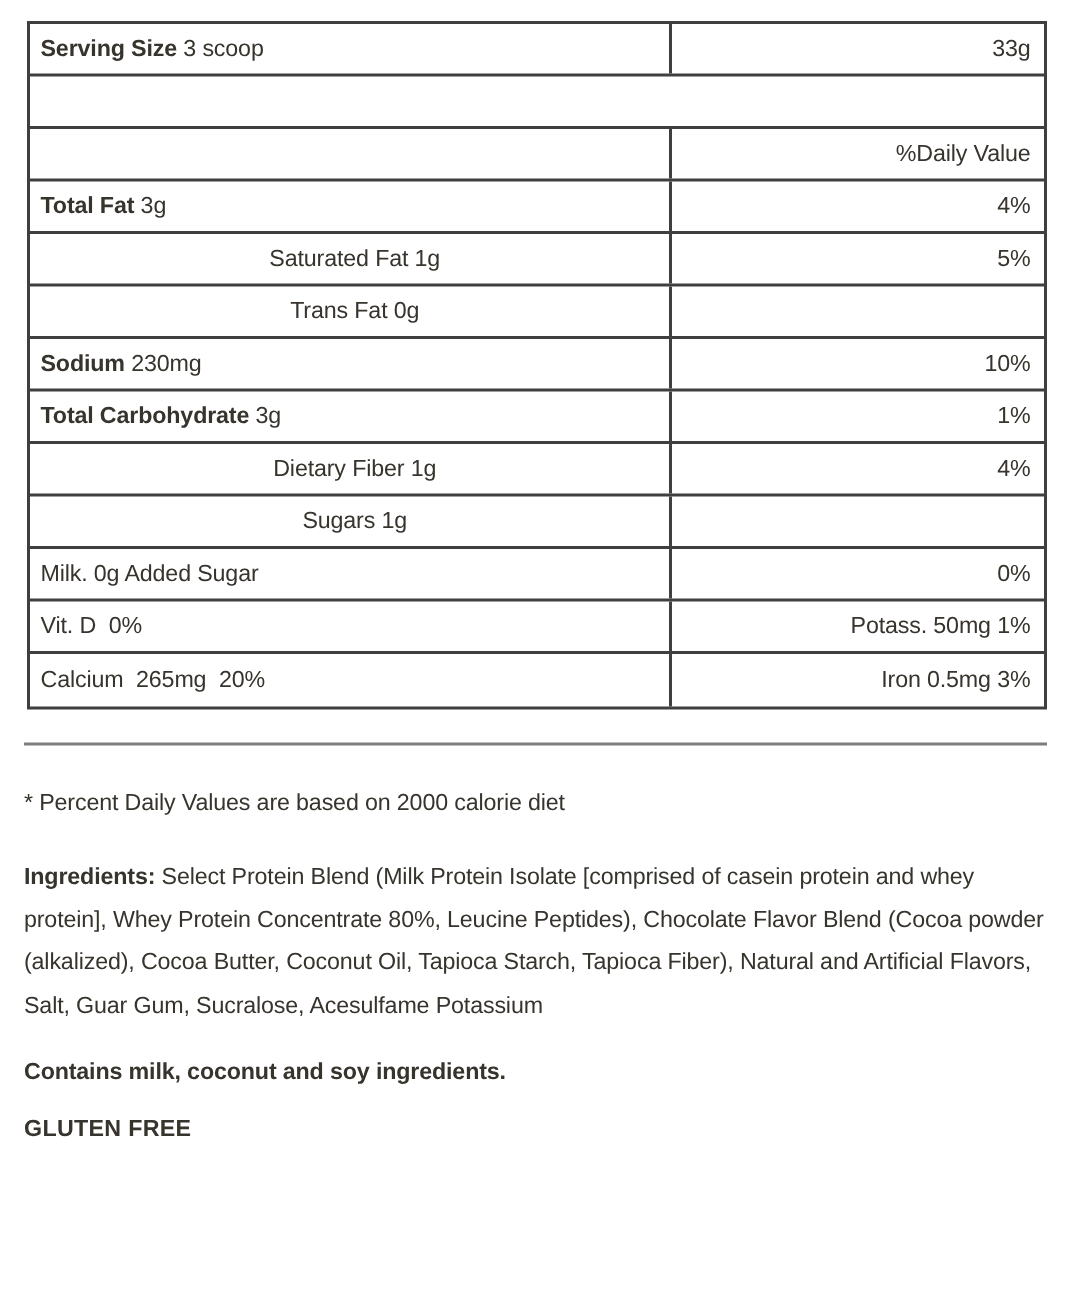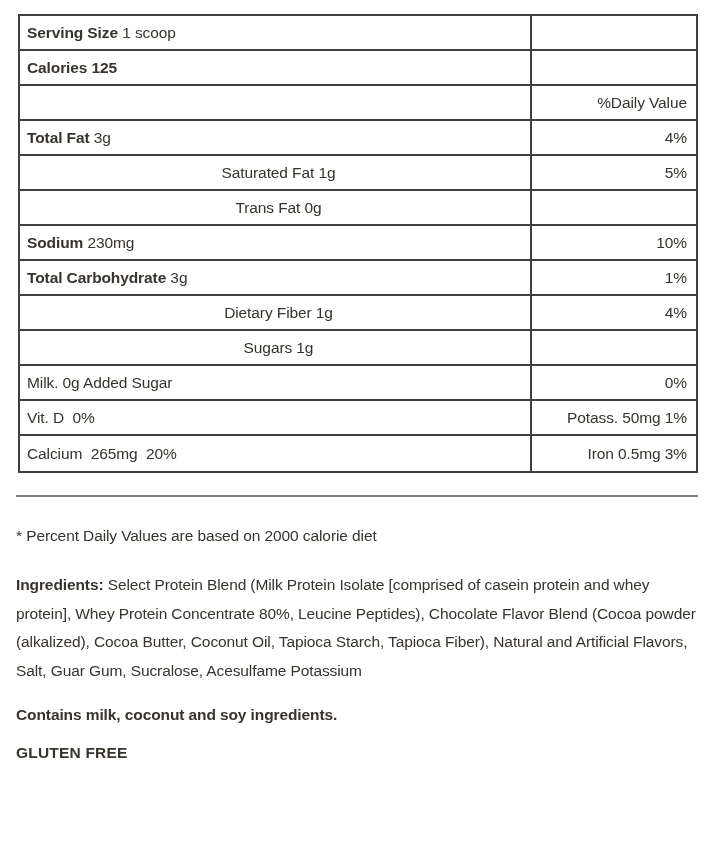--- a/index.html
+++ b/index.html
@@ -28,21 +28,21 @@
   .row:last-child { border-bottom: none; }
   .cell {
     display: flex;
     align-items: center;
     font-size: 15.5px;
     letter-spacing: -0.1px;
     overflow: hidden;
   }
   .cell b, .cell span { white-space: pre; }
   .cell.label {
-    width: 512px;
+    width: 428px;
     border-right: 2px solid #3f3f3f;
     padding-left: 7px;
     white-space: pre;
   }
   .cell.value {
     flex: 1;
     justify-content: flex-end;
     padding-right: 9px;
     white-space: pre;
   }
@@ -83,25 +83,25 @@
   }
 </style>
 </head>
 <body>
 
 <div class="label-wrap">
 
   <div class="ntable">
 
     <div class="row">
-      <div class="cell label indent-0"><b>Serving Size</b><span> 1 scoop</span></div>
+      <div class="cell label indent-0"><b>Serving Size</b><span> 3 scoop</span></div>
+      <div class="cell value">33g</div>
     </div>
 
     <div class="row">
-      <div class="cell label indent-0"><b>Calories 125</b><span></span></div>
       <div class="cell value"></div>
     </div>
 
     <div class="row">
       <div class="cell label indent-0"><b></b><span></span></div>
       <div class="cell value">%Daily Value</div>
     </div>
 
     <div class="row">
       <div class="cell label indent-0"><b>Total Fat</b><span> 3g</span></div>

